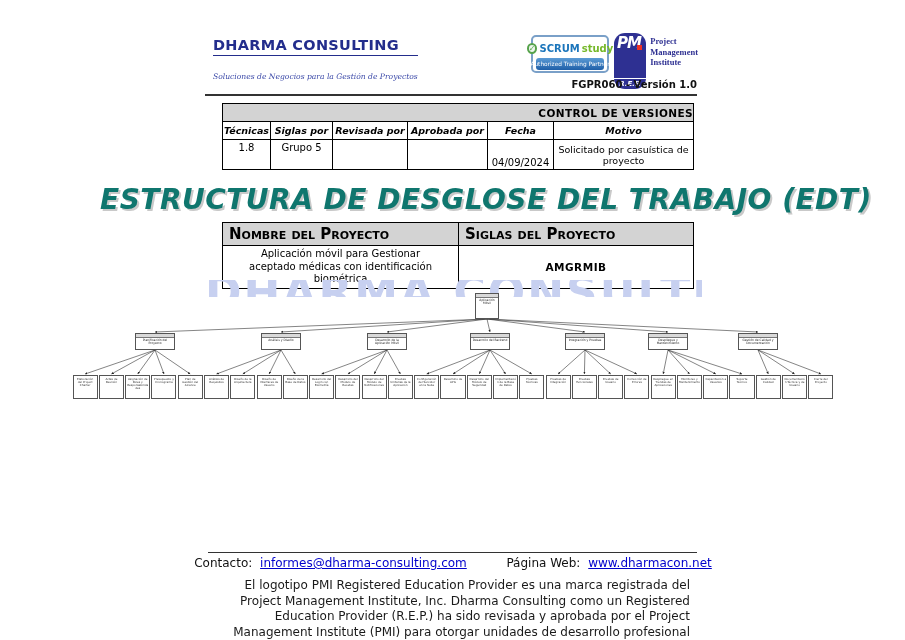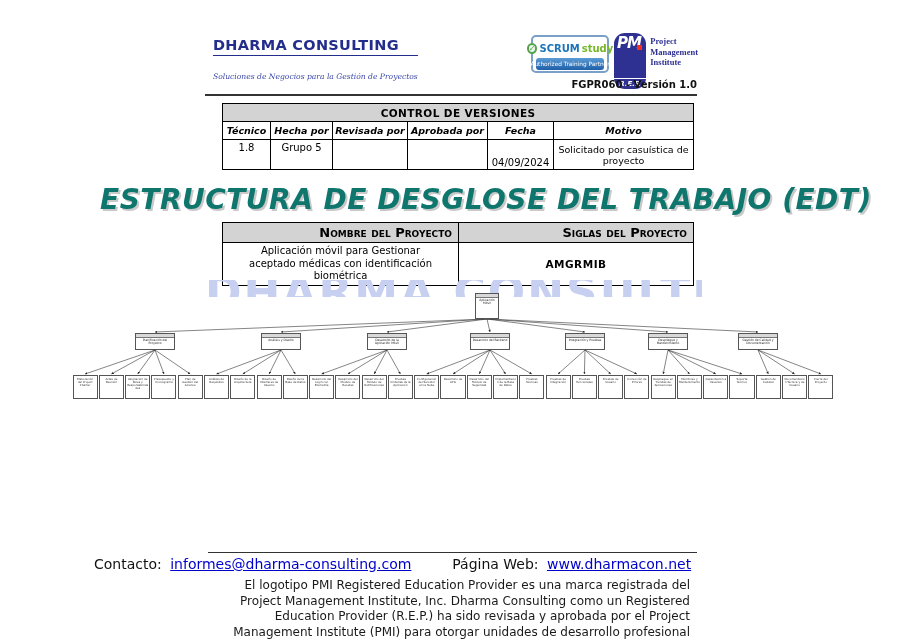--- a/index.html
+++ b/index.html
@@ -30,48 +30,48 @@
   .pmi-rep { position:absolute; left:0; right:0; bottom:1px; color:#fff; font-style:italic; font-weight:bold; font-size:7px; text-align:center; border-top:1px solid #fff; padding-top:1px; }
   .pmi-text { font-family:"Liberation Serif", serif; font-weight:bold; color:#2e3092; font-size:8.5px; line-height:1.25; padding:3px 0 0 4px; }
 
   .doc-code { position:absolute; left:205px; top:79px; width:492px; text-align:right; font-size:10px; font-weight:600; color:#111; }
   .header-rule { position:absolute; left:205px; top:94px; width:492px; border-top:2px solid #333; }
 
   
   table { border-collapse:collapse; table-layout:fixed; }
   td,th { border:1px solid #000; overflow:hidden; }
   .version-table { position:absolute; left:222px; top:103px; width:471px; }
-  .vt-title { background:#d3d3d3; font-weight:bold; font-size:10.5px; letter-spacing:.4px; text-align:center; height:18px; }
+  .vt-title { background:#d3d3d3; font-weight:bold; font-size:10.5px; letter-spacing:.4px; text-align:right; height:18px; }
   .vt-col { font-weight:bold; font-style:italic; font-size:9.5px; text-align:center; height:18px; background:#fff; }
   .vt-cell { font-size:9.5px; text-align:center; height:30px; vertical-align:middle; padding:1px 3px; }
   .vt-top { vertical-align:top; padding-top:2px; font-size:10px; }
 
   .main-title { position:absolute; left:100px; top:183px; width:700px; text-align:right;
     font-size:28px; font-weight:bold; font-style:italic; color:#0f766e;
     text-shadow:2px 2px 0 #c9c9c9; letter-spacing:.5px; white-space:nowrap; }
 
   .project-table { position:absolute; left:222px; top:222px; width:471px; }
-  .pt-head { background:#d3d3d3; font-weight:bold; font-size:13px; font-variant:small-caps; text-align:right; padding:2px 6px; height:15px; }
+  .pt-head { background:#d3d3d3; font-weight:bold; font-size:15px; font-variant:small-caps; text-align:left; padding:2px 6px; height:15px; }
   .pt-name { font-size:10px; text-align:center; height:32px; padding:2px 14px; line-height:1.25; }
   .pt-siglas { font-size:10.5px; font-weight:bold; text-align:center; letter-spacing:.5px; }
 
   
   .watermark-clip { position:absolute; left:205px; top:280px; width:497px; height:17px; overflow:hidden; pointer-events:none; }
   .watermark-text { font-size:44px; font-weight:bold; color:#c7d0f0; letter-spacing:2px; white-space:nowrap; transform:translateY(-9px); line-height:44px; }
 
   .edt { position:absolute; left:72px; top:288px; width:762px; height:114px; }
   .edt svg { position:absolute; left:0; top:0; }
   .edt-node { position:absolute; background:#fff; border:1px solid #555; overflow:hidden; }
   .edt-band { height:4px; background:#d9d9d9; border-bottom:1px solid #777; }
   .edt-label { font-size:3px; line-height:1.15; text-align:center; color:#222; padding:1px; word-wrap:break-word; }
   .edt-leaf .edt-label { font-size:2.8px; color:#333; padding-top:1.5px; }
 
   
   .footer-rule { position:absolute; left:208px; top:552px; width:489px; border-top:1.5px solid #333; }
-  .contact-line { position:absolute; left:94px; top:556px; width:700px; font-size:14px; color:#111; }
+  .contact-line { position:absolute; left:105px; top:556px; width:700px; text-align:center; font-size:12px; color:#111; }
   .contact-line a { color:#0000cc; text-decoration:underline; margin:0 4px; }
   .contact-gap { display:inline-block; width:28px; }
   .disclaimer { position:absolute; left:210px; top:578px; width:480px; text-align:right; font-size:12px; line-height:1.3; color:#1a1a1a; }
 </style>
 </head>
 <body>
 
 <div class="page">
 
   <div class="dharma-logo">
@@ -117,22 +117,22 @@
         <col style="width:75px">
         <col style="width:80px">
         <col style="width:66px">
         <col style="width:140px">
       </colgroup>
     <tbody>
         <tr>
           <td class="vt-title" colspan="6">CONTROL DE VERSIONES</td>
         </tr>
     <tr>
-      <td class="vt-col">Técnico</td>
-      <td class="vt-col">Hecha por</td>
+      <td class="vt-col">Técnicas</td>
+      <td class="vt-col">Siglas por</td>
       <td class="vt-col">Revisada por</td>
       <td class="vt-col">Aprobada por</td>
       <td class="vt-col">Fecha</td>
       <td class="vt-col">Motivo</td>
     </tr>
     <tr>
       <td class="vt-cell vt-top">1.8</td>
       <td class="vt-cell vt-top">Grupo 5</td>
       <td class="vt-cell"></td>
       <td class="vt-cell"></td>

